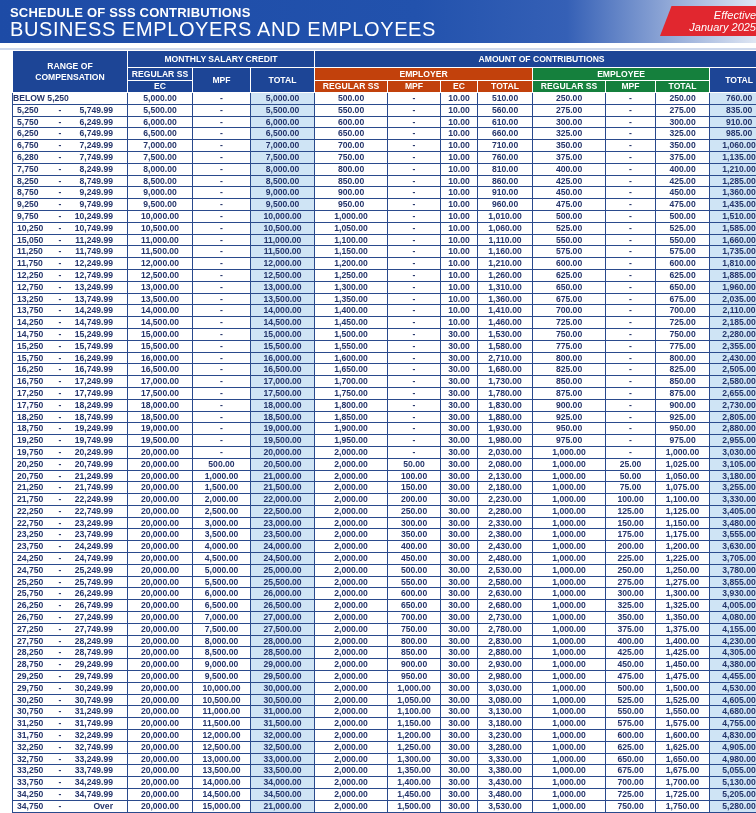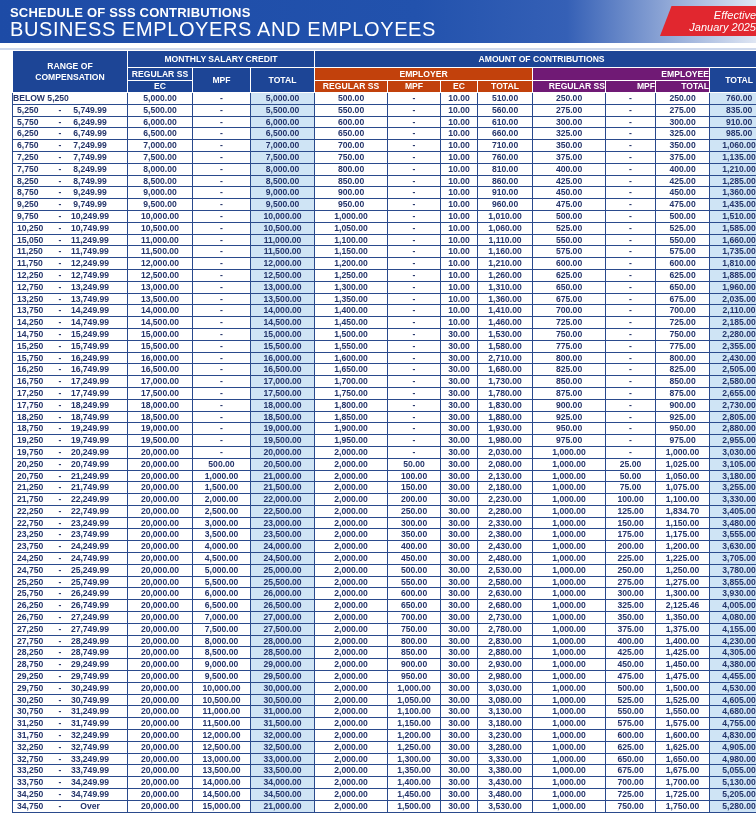--- a/index.html
+++ b/index.html
@@ -6,27 +6,27 @@
   body{width:756px;height:813px;overflow:hidden;background:#fff;font-family:"Liberation Sans","DejaVu Sans",sans-serif;}
   .banner{position:relative;height:43px;background:linear-gradient(90deg,#1d4ba6 0%,#2252ad 55%,#3560b6 75%,#dfe6f3 100%);overflow:hidden;}
   .title{position:absolute;left:10px;top:3px;color:#fff;font-weight:bold;font-size:13px;letter-spacing:0.2px;line-height:19px;}
   .subtitle{position:absolute;left:10px;top:21px;color:#fff;font-size:20px;letter-spacing:0.6px;line-height:16px;}
   .badge{position:absolute;right:0;top:6px;width:96px;height:30px;background:#e1272f;clip-path:polygon(12% 0,100% 0,100% 100%,0 100%);color:#fff;font-style:italic;font-size:11px;line-height:12px;text-align:right;box-sizing:border-box;padding-top:3px;}
   .strip{height:5px;background:#fff;border-bottom:2px solid #cfd9ec;}
   table{border-collapse:collapse;width:756px;table-layout:fixed;margin-left:12px;}
   th{color:#fff;font-weight:bold;font-size:8.6px;padding:0;text-align:center;border:1px solid #fff;line-height:11px;}
   th.navy{background:#1d4596;}
   th.teal{background:#c2410c;}
-  th.sky{background:#701a75;text-align:right;}
+  th.sky{background:#15803d;}
   td{font-size:8.6px;font-weight:bold;color:#24346a;text-align:center;padding:0;height:10.8px;line-height:10.8px;border:1px solid #2a4a8c;white-space:nowrap;}
   td.total{background:#cfe4f5;}
   td.range{text-align:left;padding-left:4px;}
   .rl{display:inline-block;width:36px;text-align:left;}
   .rd{display:inline-block;width:14px;text-align:center;}
-  .rr{display:inline-block;width:46px;text-align:center;}
+  .rr{display:inline-block;width:46px;text-align:right;}
 </style>
 </head>
 <body>
 
 <div class="banner">
   <div class="title">SCHEDULE OF SSS CONTRIBUTIONS</div>
   <div class="subtitle">BUSINESS EMPLOYERS AND EMPLOYEES</div>
   <div class="badge">
     <div>Effective</div>
     <div>January 2025</div>
@@ -139,21 +139,21 @@
         <td>700.00</td>
         <td>-</td>
         <td>10.00</td>
         <td>710.00</td>
         <td>350.00</td>
         <td>-</td>
         <td>350.00</td>
         <td class="total">1,060.00</td>
       </tr>
       <tr>
-        <td class="range"><span class="rl">7,250</span><span class="rd">-</span><span class="rr">7,749.99</span></td>
+        <td class="range"><span class="rl">6,280</span><span class="rd">-</span><span class="rr">7,749.99</span></td>
         <td>7,500.00</td>
         <td>-</td>
         <td class="total">7,500.00</td>
         <td>750.00</td>
         <td>-</td>
         <td>10.00</td>
         <td>760.00</td>
         <td>375.00</td>
         <td>-</td>
         <td>375.00</td>
@@ -569,21 +569,21 @@
         <td class="range"><span class="rl">22,250</span><span class="rd">-</span><span class="rr">22,749.99</span></td>
         <td>20,000.00</td>
         <td>2,500.00</td>
         <td class="total">22,500.00</td>
         <td>2,000.00</td>
         <td>250.00</td>
         <td>30.00</td>
         <td>2,280.00</td>
         <td>1,000.00</td>
         <td>125.00</td>
-        <td>1,834.70</td>
+        <td>1,125.00</td>
         <td class="total">3,405.00</td>
       </tr>
       <tr>
         <td class="range"><span class="rl">22,750</span><span class="rd">-</span><span class="rr">23,249.99</span></td>
         <td>20,000.00</td>
         <td>3,000.00</td>
         <td class="total">23,000.00</td>
         <td>2,000.00</td>
         <td>300.00</td>
         <td>30.00</td>
@@ -681,21 +681,21 @@
         <td class="range"><span class="rl">26,250</span><span class="rd">-</span><span class="rr">26,749.99</span></td>
         <td>20,000.00</td>
         <td>6,500.00</td>
         <td class="total">26,500.00</td>
         <td>2,000.00</td>
         <td>650.00</td>
         <td>30.00</td>
         <td>2,680.00</td>
         <td>1,000.00</td>
         <td>325.00</td>
-        <td>2,125.46</td>
+        <td>1,325.00</td>
         <td class="total">4,005.00</td>
       </tr>
       <tr>
         <td class="range"><span class="rl">26,750</span><span class="rd">-</span><span class="rr">27,249.99</span></td>
         <td>20,000.00</td>
         <td>7,000.00</td>
         <td class="total">27,000.00</td>
         <td>2,000.00</td>
         <td>700.00</td>
         <td>30.00</td>

